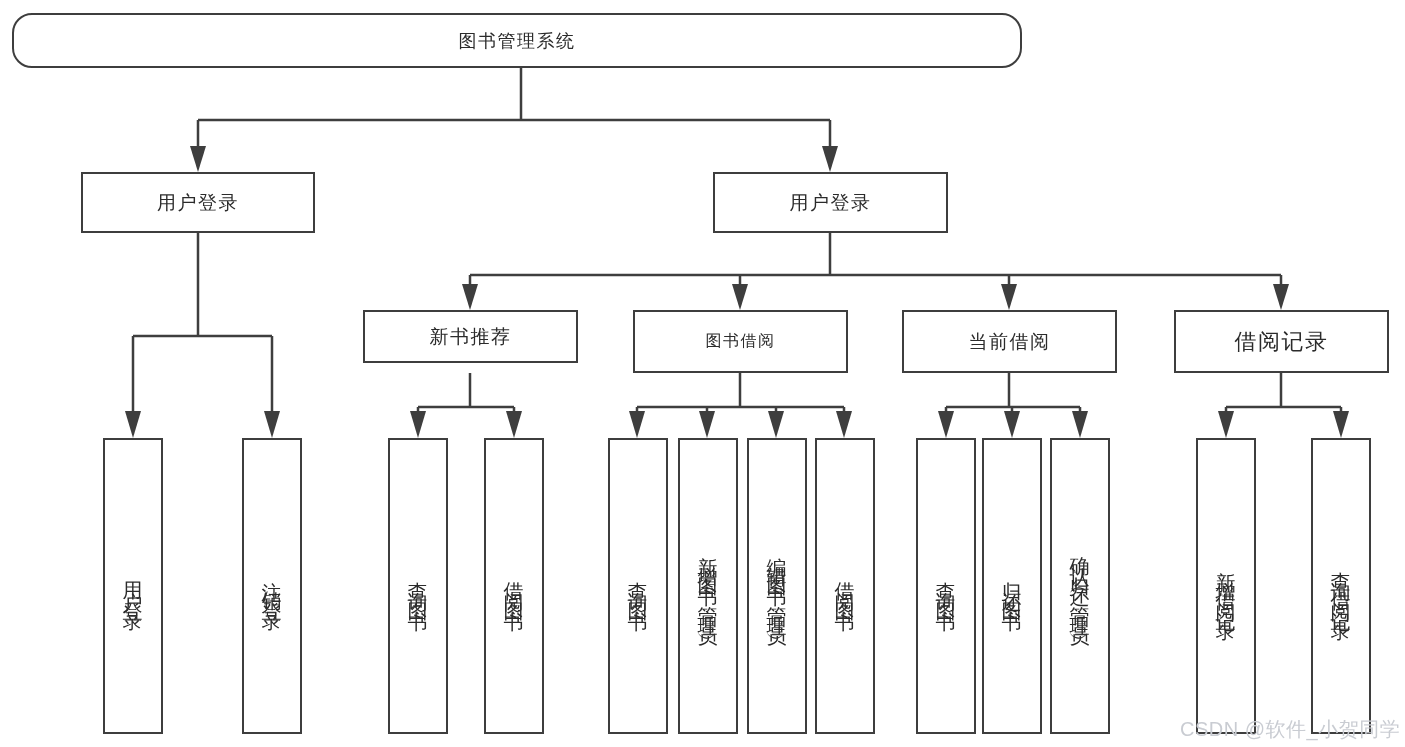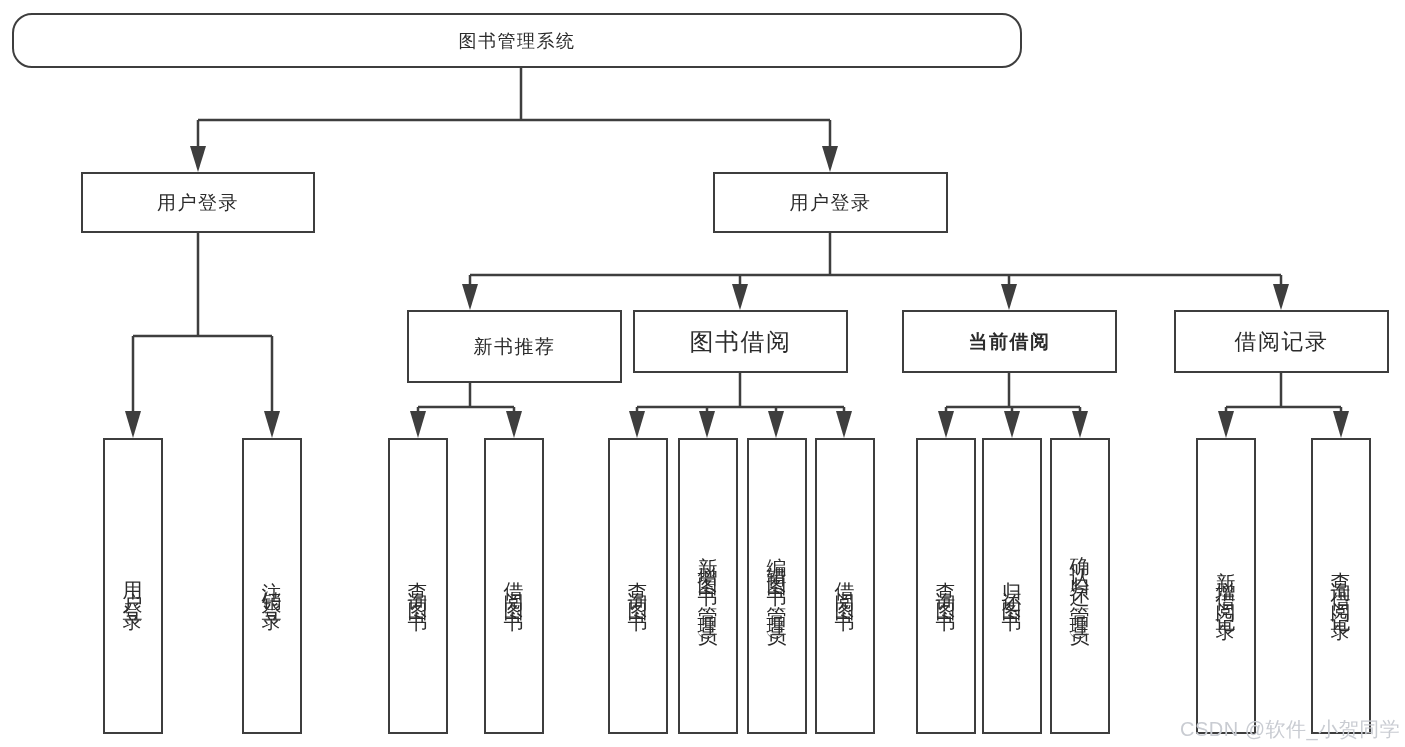--- a/index.html
+++ b/index.html
@@ -89,27 +89,27 @@
   <div class="watermark">CSDN @软件_小贺同学</div>
 <div class="node horizontal" style="left: 12px; top: 13px; width: 1010px; height: 55px; font-size: 18px; border-radius: 20px;">
       <span>图书管理系统</span>
     </div>
     <div class="node horizontal" style="left: 81px; top: 172px; width: 234px; height: 61px; font-size: 19px;">
       <span>用户登录</span>
     </div>
     <div class="node horizontal" style="left: 713px; top: 172px; width: 235px; height: 61px; font-size: 19px;">
       <span>用户登录</span>
     </div>
-    <div class="node horizontal" style="left: 363px; top: 310px; width: 215px; height: 73px; font-size: 19px; margin-left: 44px;">
+    <div class="node horizontal" style="left: 363px; top: 310px; width: 215px; height: 53px; font-size: 19px;">
       <span>新书推荐</span>
     </div>
-    <div class="node horizontal" style="left: 633px; top: 310px; width: 215px; height: 63px; font-size: 24px;">
+    <div class="node horizontal" style="left: 633px; top: 310px; width: 215px; height: 63px; font-size: 16px;">
       <span>图书借阅</span>
     </div>
-    <div class="node horizontal" style="left: 902px; top: 310px; width: 215px; height: 63px; font-size: 19px; font-weight: bold;">
+    <div class="node horizontal" style="left: 902px; top: 310px; width: 215px; height: 63px; font-size: 19px;">
       <span>当前借阅</span>
     </div>
     <div class="node horizontal" style="left: 1174px; top: 310px; width: 215px; height: 63px; font-size: 22px;">
       <span>借阅记录</span>
     </div>
     <div class="node vertical" style="left: 103px; top: 438px; width: 60px; height: 296px;">
       <span>用户登录</span>
     </div>
     <div class="node vertical" style="left: 242px; top: 438px; width: 60px; height: 296px;">
       <span>注销登录</span>

